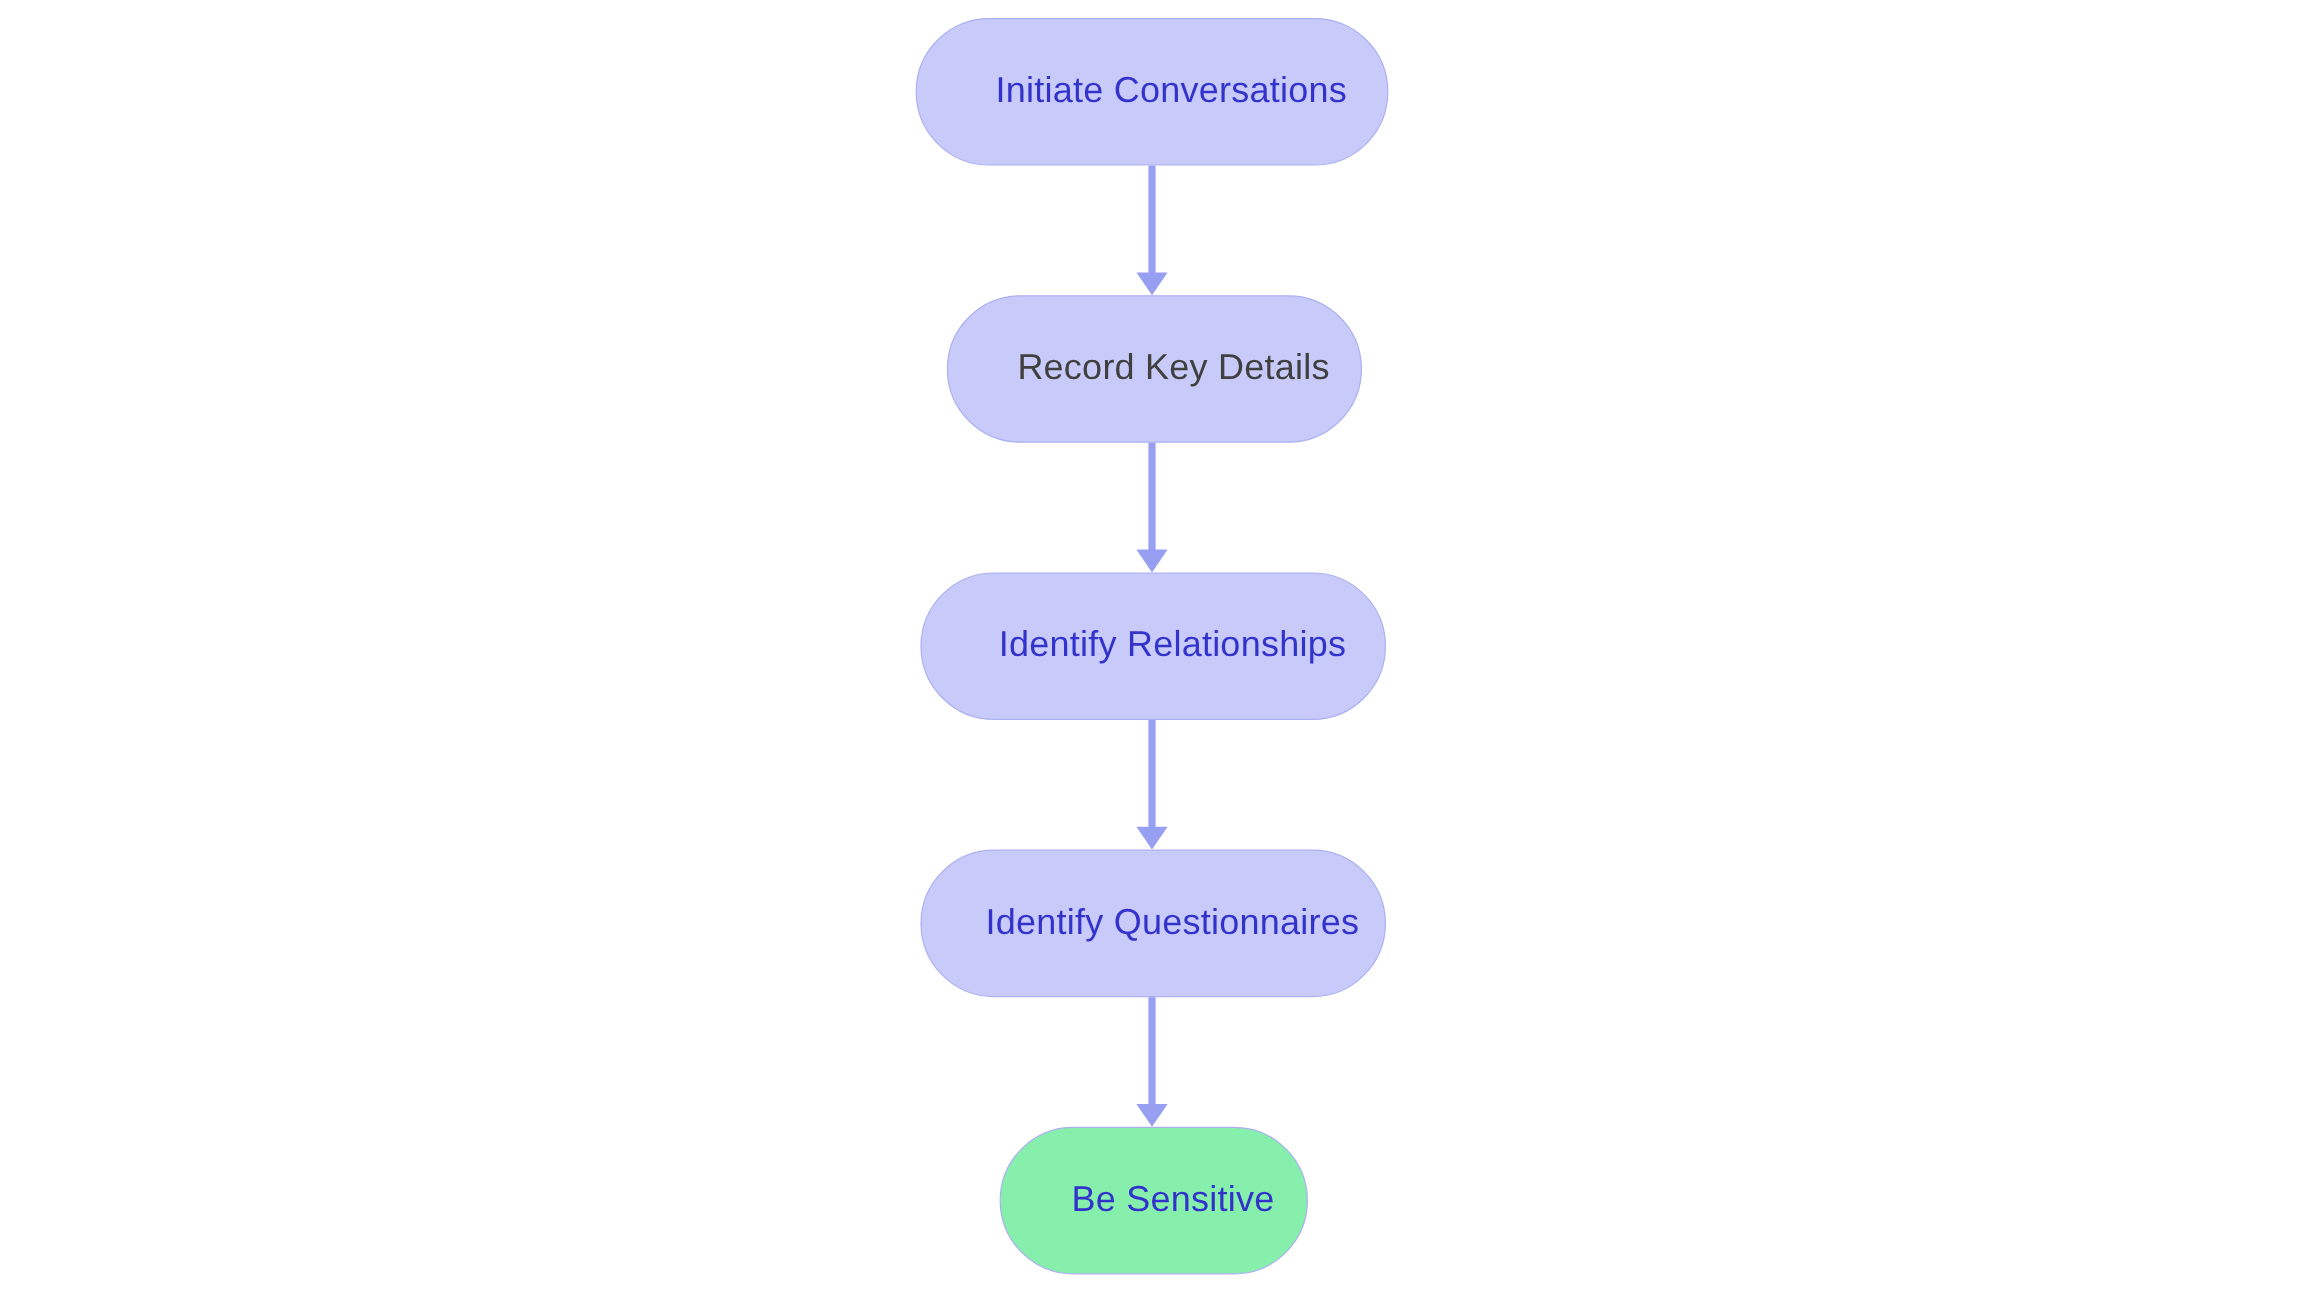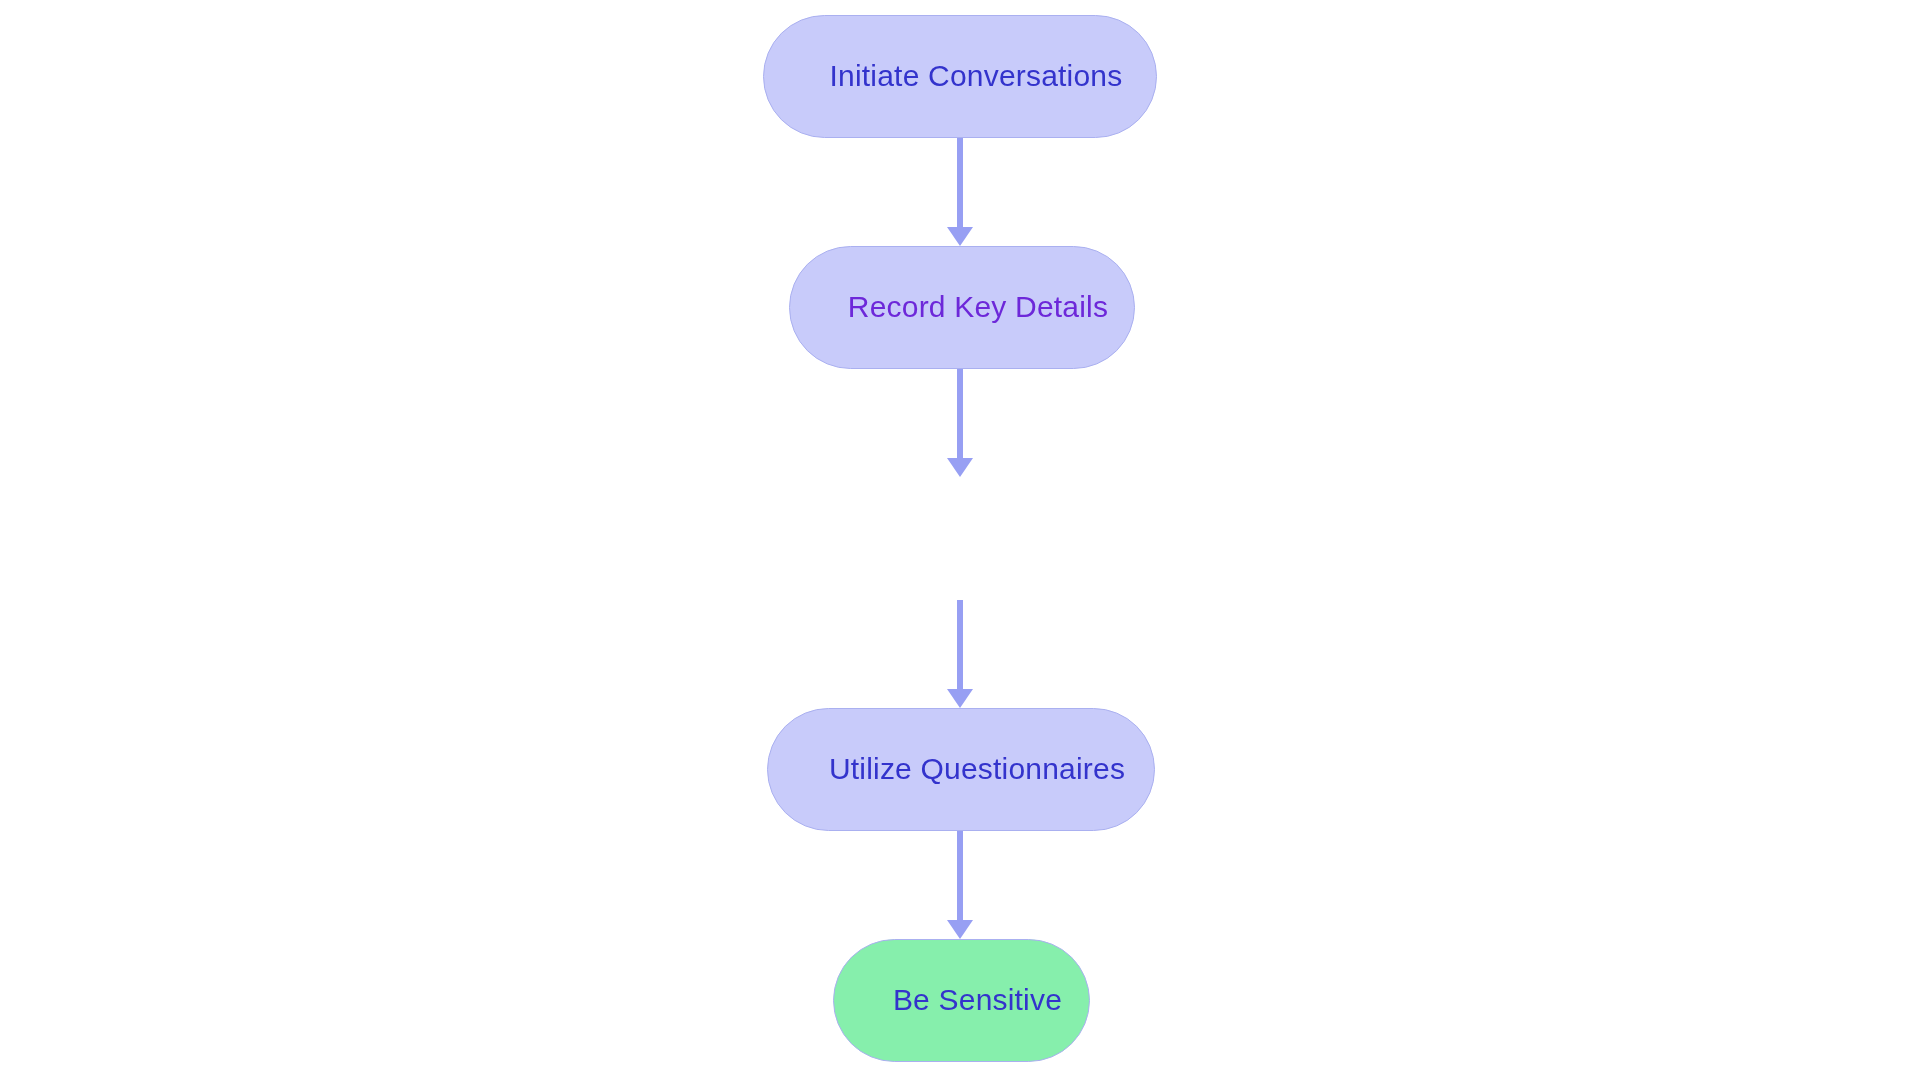--- a/index.html
+++ b/index.html
@@ -77,37 +77,40 @@
 
     <div class="node" id="node-1" style="left: 763px; top: 15px; width: 394px; height: 123px; background: rgb(200, 203, 250); border-color: rgb(170, 176, 240); color: rgb(51, 51, 204);">
       <span class="node-label">Initiate Conversations</span>
     </div>
 
     <div class="connector" id="edge-1-2" style="left: 960px; top: 138px;">
       <div class="line" style="height: 91px; background: rgb(151, 159, 243);"></div>
       <div class="head" style="top: 89px; border-top-color: rgb(151, 159, 243);"></div>
     </div>
 
-    <div class="node" id="node-2" style="left: 789px; top: 246px; width: 346px; height: 123px; background: rgb(200, 203, 250); border-color: rgb(170, 176, 240); color: #6d28d9;">
+    <div class="node" id="node-2" style="left: 789px; top: 246px; width: 346px; height: 123px; background: rgb(200, 203, 250); border-color: rgb(170, 176, 240); color: #404040;">
       <span class="node-label">Record Key Details</span>
     </div>
 
     <div class="connector" id="edge-2-3" style="left: 960px; top: 369px;">
       <div class="line" style="height: 91px; background: rgb(151, 159, 243);"></div>
       <div class="head" style="top: 89px; border-top-color: rgb(151, 159, 243);"></div>
     </div>
 
+    <div class="node" id="node-3" style="left: 767px; top: 477px; width: 388px; height: 123px; background: rgb(200, 203, 250); border-color: rgb(170, 176, 240); color: rgb(51, 51, 204);">
+      <span class="node-label">Identify Relationships</span>
+    </div>
 
     <div class="connector" id="edge-3-4" style="left: 960px; top: 600px;">
       <div class="line" style="height: 91px; background: rgb(151, 159, 243);"></div>
       <div class="head" style="top: 89px; border-top-color: rgb(151, 159, 243);"></div>
     </div>
 
     <div class="node" id="node-4" style="left: 767px; top: 708px; width: 388px; height: 123px; background: rgb(200, 203, 250); border-color: rgb(170, 176, 240); color: rgb(51, 51, 204);">
-      <span class="node-label">Utilize Questionnaires</span>
+      <span class="node-label">Identify Questionnaires</span>
     </div>
 
     <div class="connector" id="edge-4-5" style="left: 960px; top: 831px;">
       <div class="line" style="height: 91px; background: rgb(151, 159, 243);"></div>
       <div class="head" style="top: 89px; border-top-color: rgb(151, 159, 243);"></div>
     </div>
 
     <div class="node" id="node-5" style="left: 833px; top: 939px; width: 257px; height: 123px; background: #86efac; border-color: rgb(170, 176, 240); color: rgb(51, 51, 204);">
       <span class="node-label">Be Sensitive</span>
     </div>

